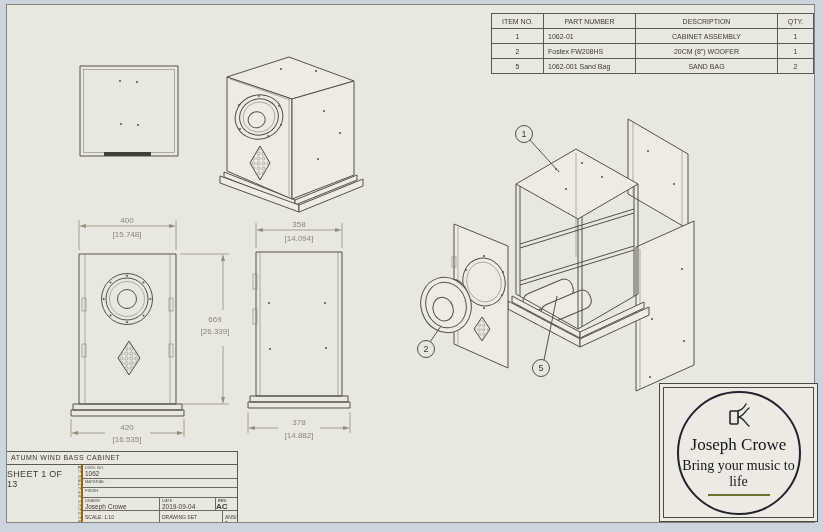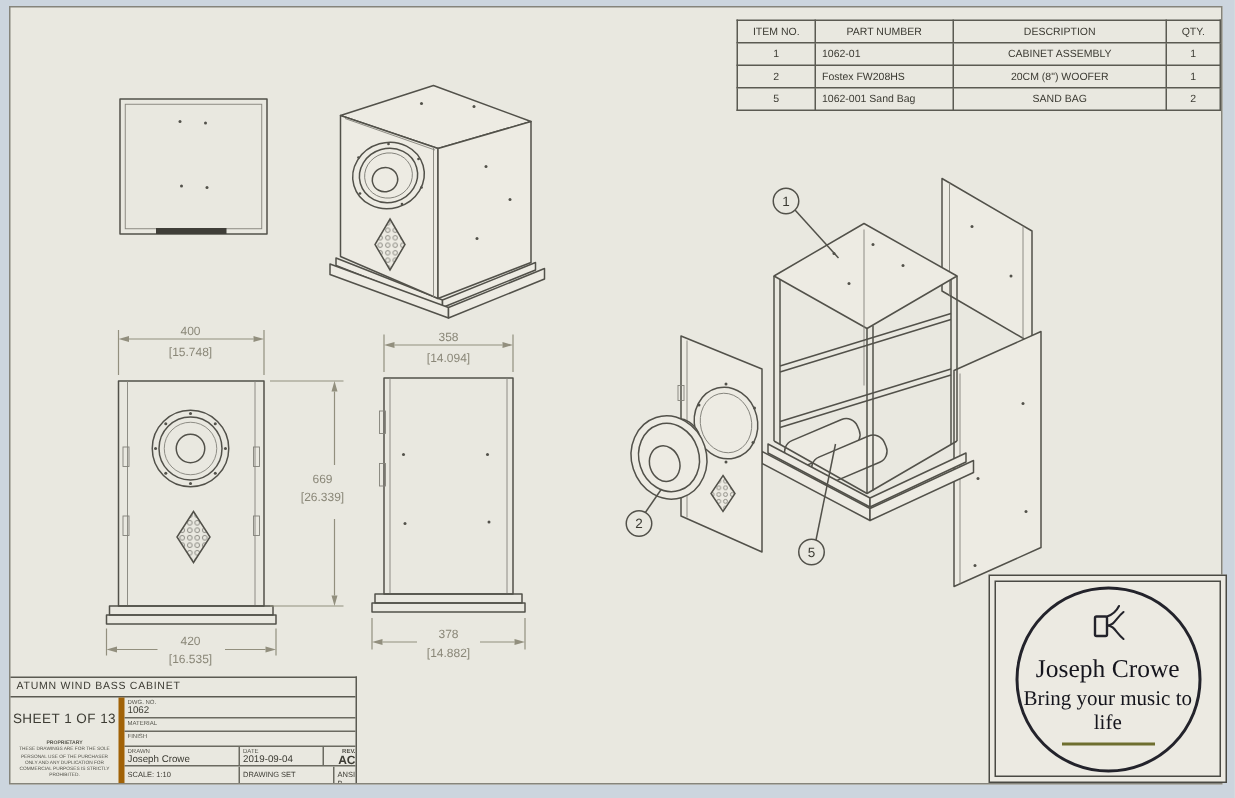--- a/index.html
+++ b/index.html
@@ -29,39 +29,39 @@
               white-space:nowrap; overflow:hidden; }
   .bom td.part { text-align:left; padding-left:4px; }
 
   
   .tb { position:absolute; left:0; top:446px; bottom:0; width:231px;
         border-top:1px solid #5b5a52; border-right:1px solid #5b5a52;
         color:#3c3b33; }
   .tb-title { height:13px; border-bottom:1px solid #5b5a52; font-size:7px;
         letter-spacing:.5px; padding:2px 0 0 4px; }
   .tb-body { display:flex; height:57px; }
-  .tb-left { width:76px; border-right:4px solid #a16207; display:flex;
-        flex-direction:column; }
+  .tb-left { width:76px; border-right:2px solid #a16207; display:flex;
+        }
   .tb-sheet { height:27px; display:flex; align-items:center; justify-content:center;
         font-size:9px; letter-spacing:.3px; }
   .tb-prop { flex:1; text-align:center; font-size:3.2px; line-height:1.3;
         color:#55544c; padding:1px 3px; overflow:hidden; }
   .tb-prop b { display:block; font-size:3.4px; }
   .tb-right { flex:1; display:flex; flex-direction:column; }
   .tb-row { border-bottom:1px solid #6b6a61; position:relative; overflow:hidden; }
   .lab { font-size:4px; color:#55544c; display:block; line-height:4px; padding:1px 0 0 2px; }
   .val { font-size:6.5px; display:block; padding-left:2px; line-height:7px; }
   .r-dwg   { height:14px; }
   .r-mat   { height:9px; }
   .r-fin   { height:10px; }
   .r-drawn { height:13px; display:flex; }
   .r-scale { height:11px; display:flex; border-bottom:none; font-size:5px; }
   .c-drawn { width:77px; border-right:1px solid #6b6a61; }
   .c-date  { width:56px; border-right:1px solid #6b6a61; }
-  .c-rev   { flex:1; text-align:right;font-weight:bold; }
+  .c-rev   { flex:1; text-align:left;font-weight:bold; }
   .c-rev .val { font-size:8px; padding:0; }
   .c-scale { width:77px; border-right:1px solid #6b6a61; padding:3px 0 0 2px; }
   .c-set   { width:63px; border-right:1px solid #6b6a61; padding:3px 0 0 2px; }
   .c-size  { flex:1; padding:3px 0 0 2px; }
 
   
   .logo { position:absolute; left:652px; top:378px; width:159px; height:139px;
           border:1px solid #4a4a44; background:#eceae2; padding:3px; }
   .logo-inner { width:100%; height:100%; border:1px solid #4a4a44;
           display:flex; align-items:center; justify-content:center; }

